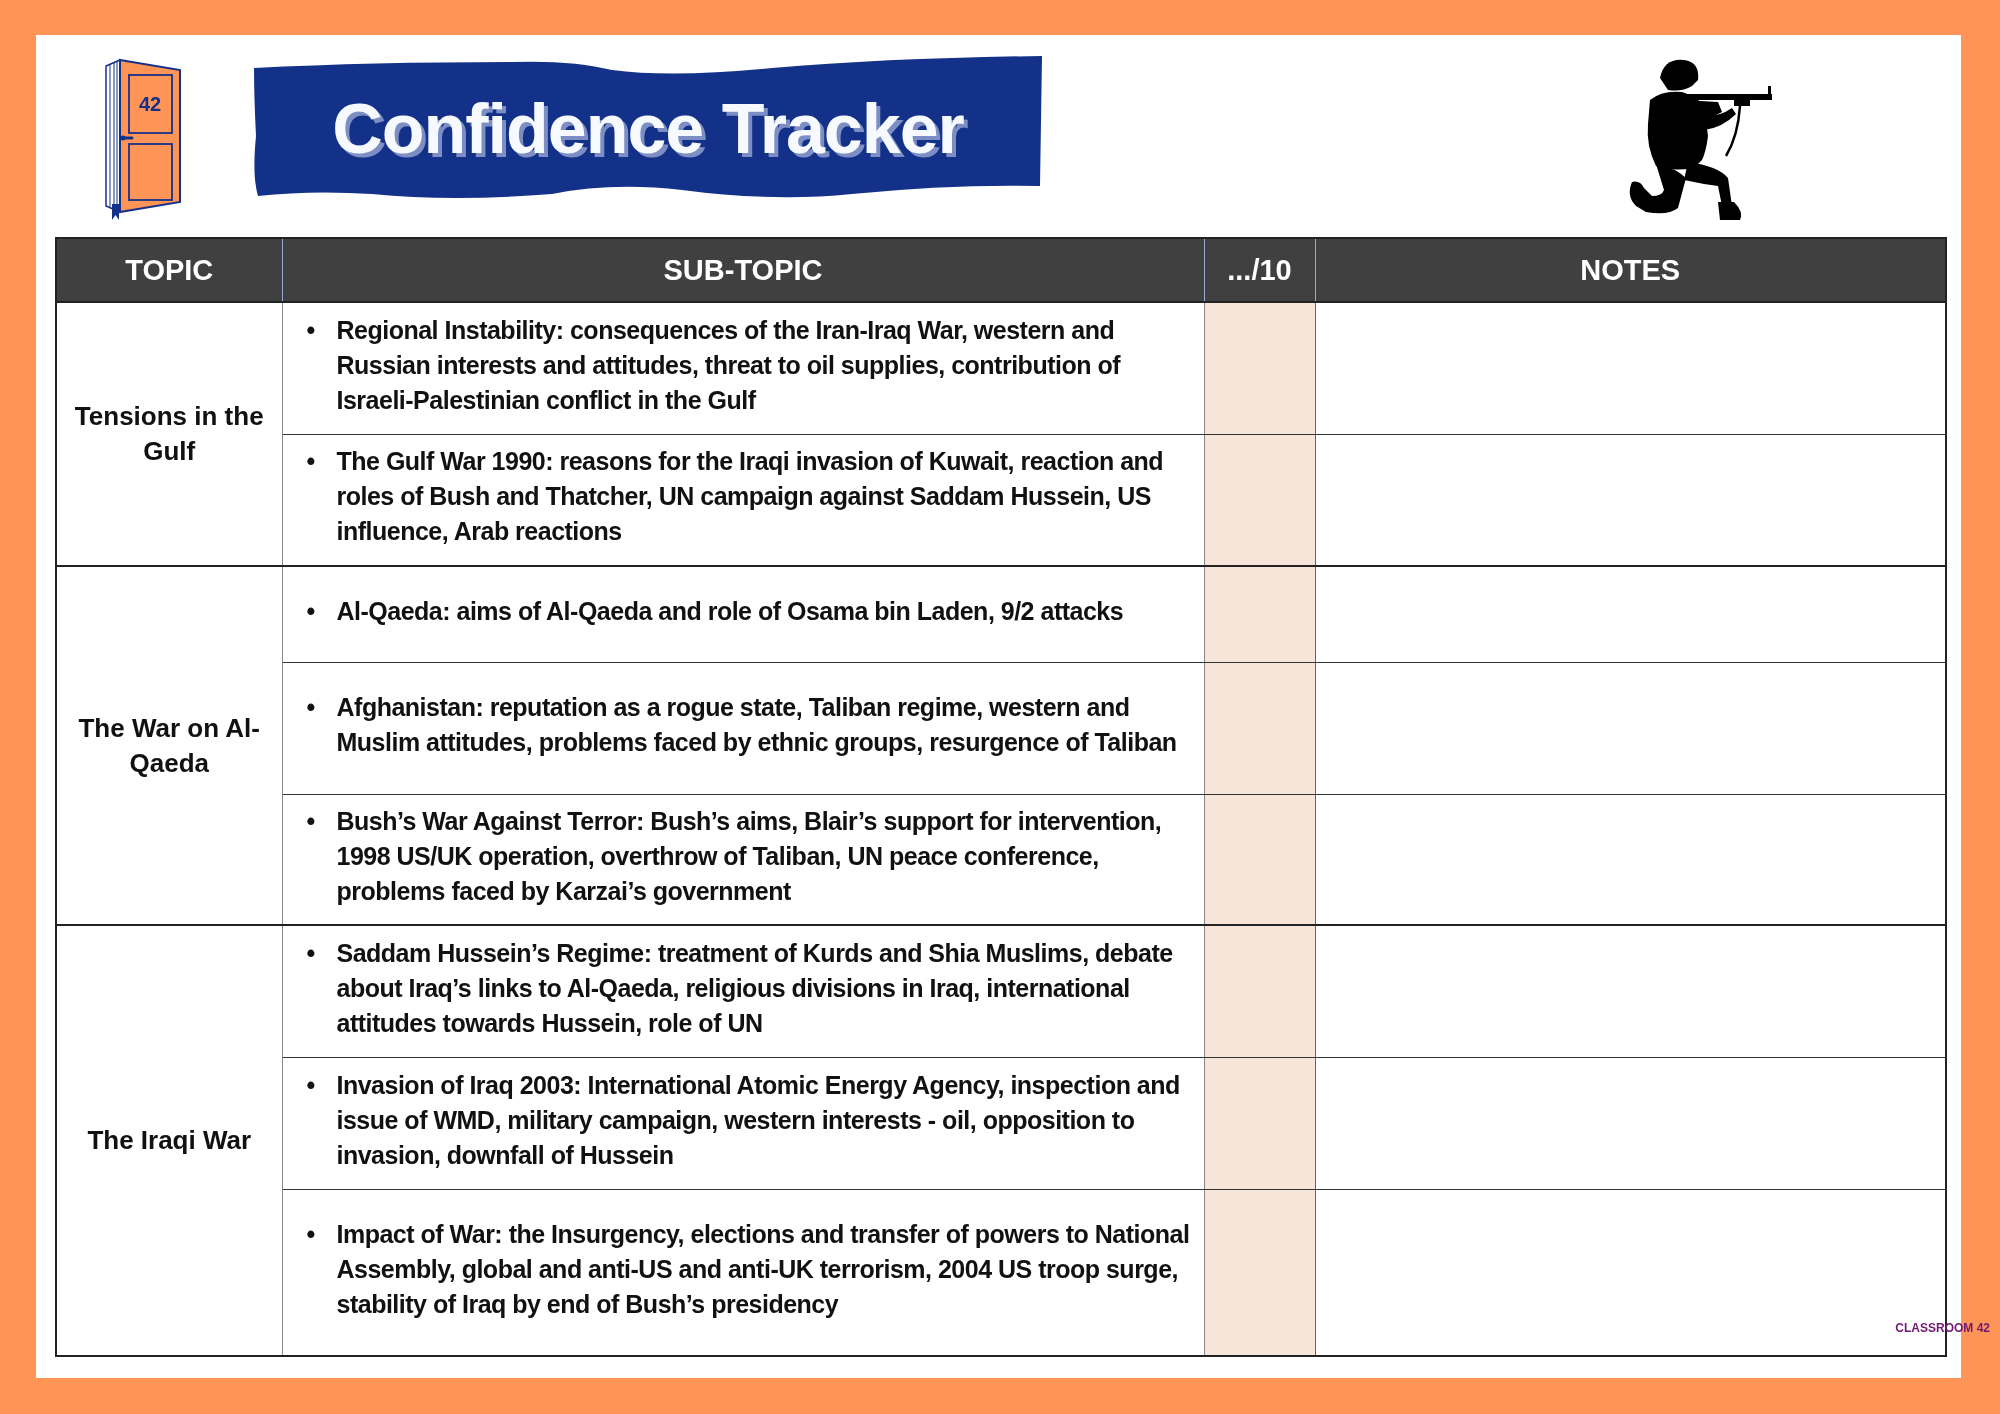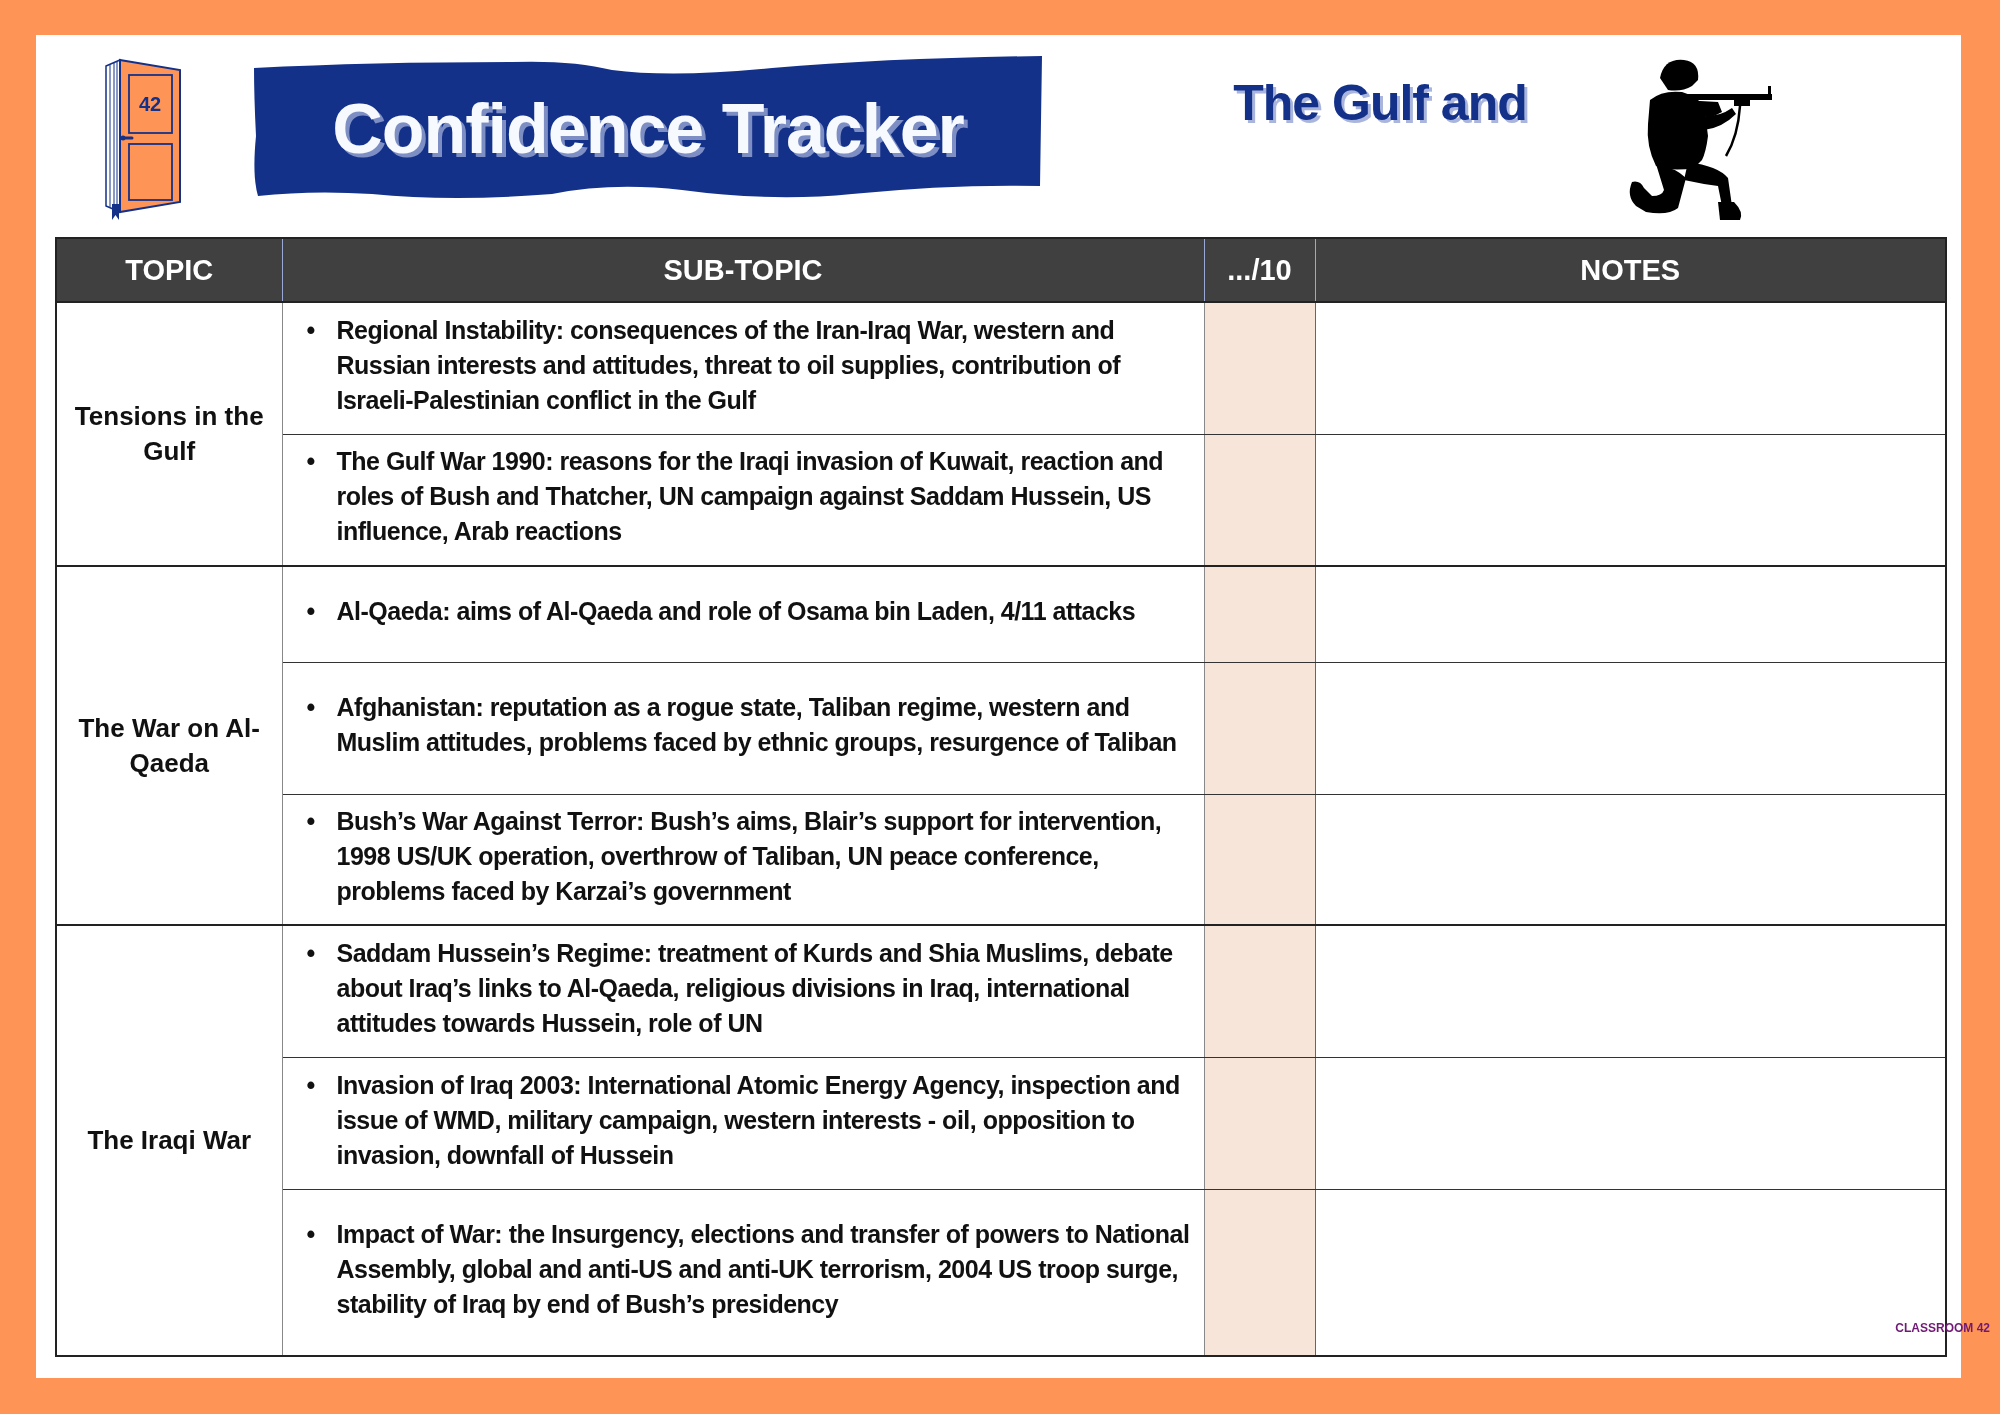--- a/index.html
+++ b/index.html
@@ -80,21 +80,20 @@
   <text x="48" y="55" text-anchor="middle" font-family="Liberation Sans, sans-serif" font-weight="bold" font-size="20" fill="#14318a">42</text>
   <polygon points="10,148 17,148 17,164 13.5,159 10,164" fill="#14318a"></polygon>
 </svg>
 
 <svg class="banner" viewBox="0 0 792 146" preserveAspectRatio="none">
   <path d="M2,12 Q120,6 260,6 Q320,4 360,14 Q420,22 520,12 Q640,2 790,0 L788,130 Q700,128 600,138 Q520,146 430,134 Q360,126 300,138 Q200,146 120,138 Q60,134 6,140 Q0,120 4,80 Q2,40 2,12 Z" fill="#14318a"></path>
 </svg>
 <div class="banner-title">Confidence Tracker</div>
 
 <div class="subtitle">
-  <div>The Gulf and</div>
 </div>
 
 <svg class="soldier" viewBox="0 0 158 172">
   <g fill="#000">
 
     <path d="M38,22 Q42,2 62,4 Q78,6 76,24 L70,30 Q60,36 46,34 Z"></path>
 
     <path d="M28,44 Q40,34 60,36 Q74,40 82,50 L86,80 Q84,96 80,104 L72,112 Q50,116 34,110 Q24,90 26,68 Z"></path>
 
     <path d="M60,44 L96,46 L100,56 L88,62 L74,58 Z"></path>
@@ -150,21 +149,21 @@
       </td>
       <td class="score"></td>
       <td class="notes"></td>
     </tr>
 
     <tr class="group-start" style="height:96px">
       <td class="topic" rowspan="3">The War on Al-Qaeda</td>
       <td class="sub">
         <div class="item">
             <span class="bullet">•</span>
-            <span>Al-Qaeda: aims of Al-Qaeda and role of Osama bin Laden, 4/11 attacks</span>
+            <span>Al-Qaeda: aims of Al-Qaeda and role of Osama bin Laden, 9/2 attacks</span>
           </div>
       </td>
       <td class="score"></td>
       <td class="notes"></td>
     </tr>
     <tr style="height:132px">
       <td class="sub">
         <div class="item">
             <span class="bullet">•</span>
             <span>Afghanistan: reputation as a rogue state, Taliban regime, western and Muslim attitudes, problems faced by ethnic groups, resurgence of Taliban</span>

